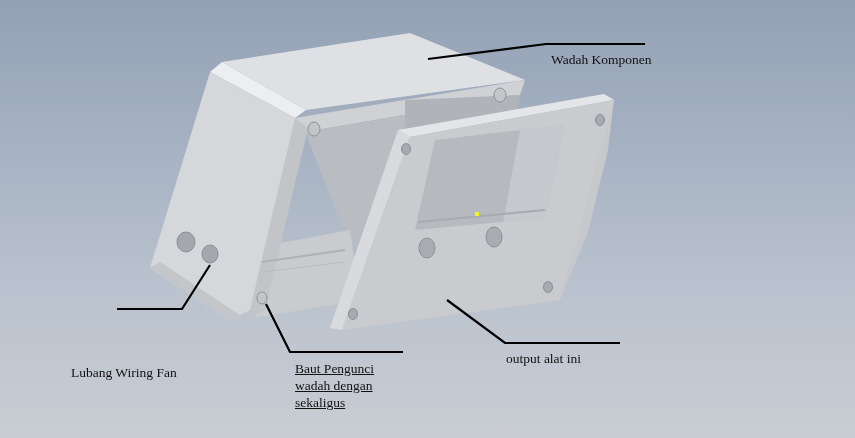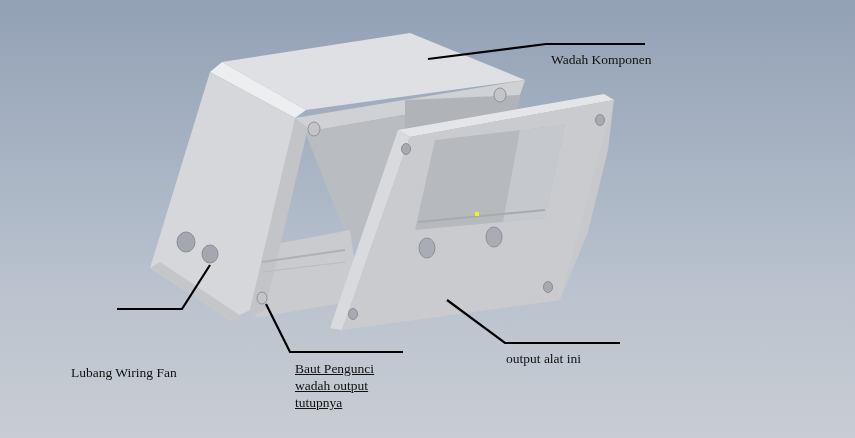--- a/index.html
+++ b/index.html
@@ -91,20 +91,20 @@
   <div class="label" style="left:551px; top:51px;">
     <div>Wadah Komponen</div>
   </div>
 
   <div class="label" style="left:71px; top:317px;margin-top:47px;">
     <div>Lubang Wiring Fan</div>
   </div>
 
   <div class="label" style="left:295px; top:360px;text-decoration:underline;">
     <div>Baut Pengunci</div>
-    <div>wadah output</div>
-    <div>tutupnya</div>
+    <div>wadah dengan</div>
+    <div>sekaligus</div>
   </div>
 
   <div class="label" style="left:506px; top:350px;">
     <div>output alat ini</div>
   </div>
 </div>
 
 </body></html>

